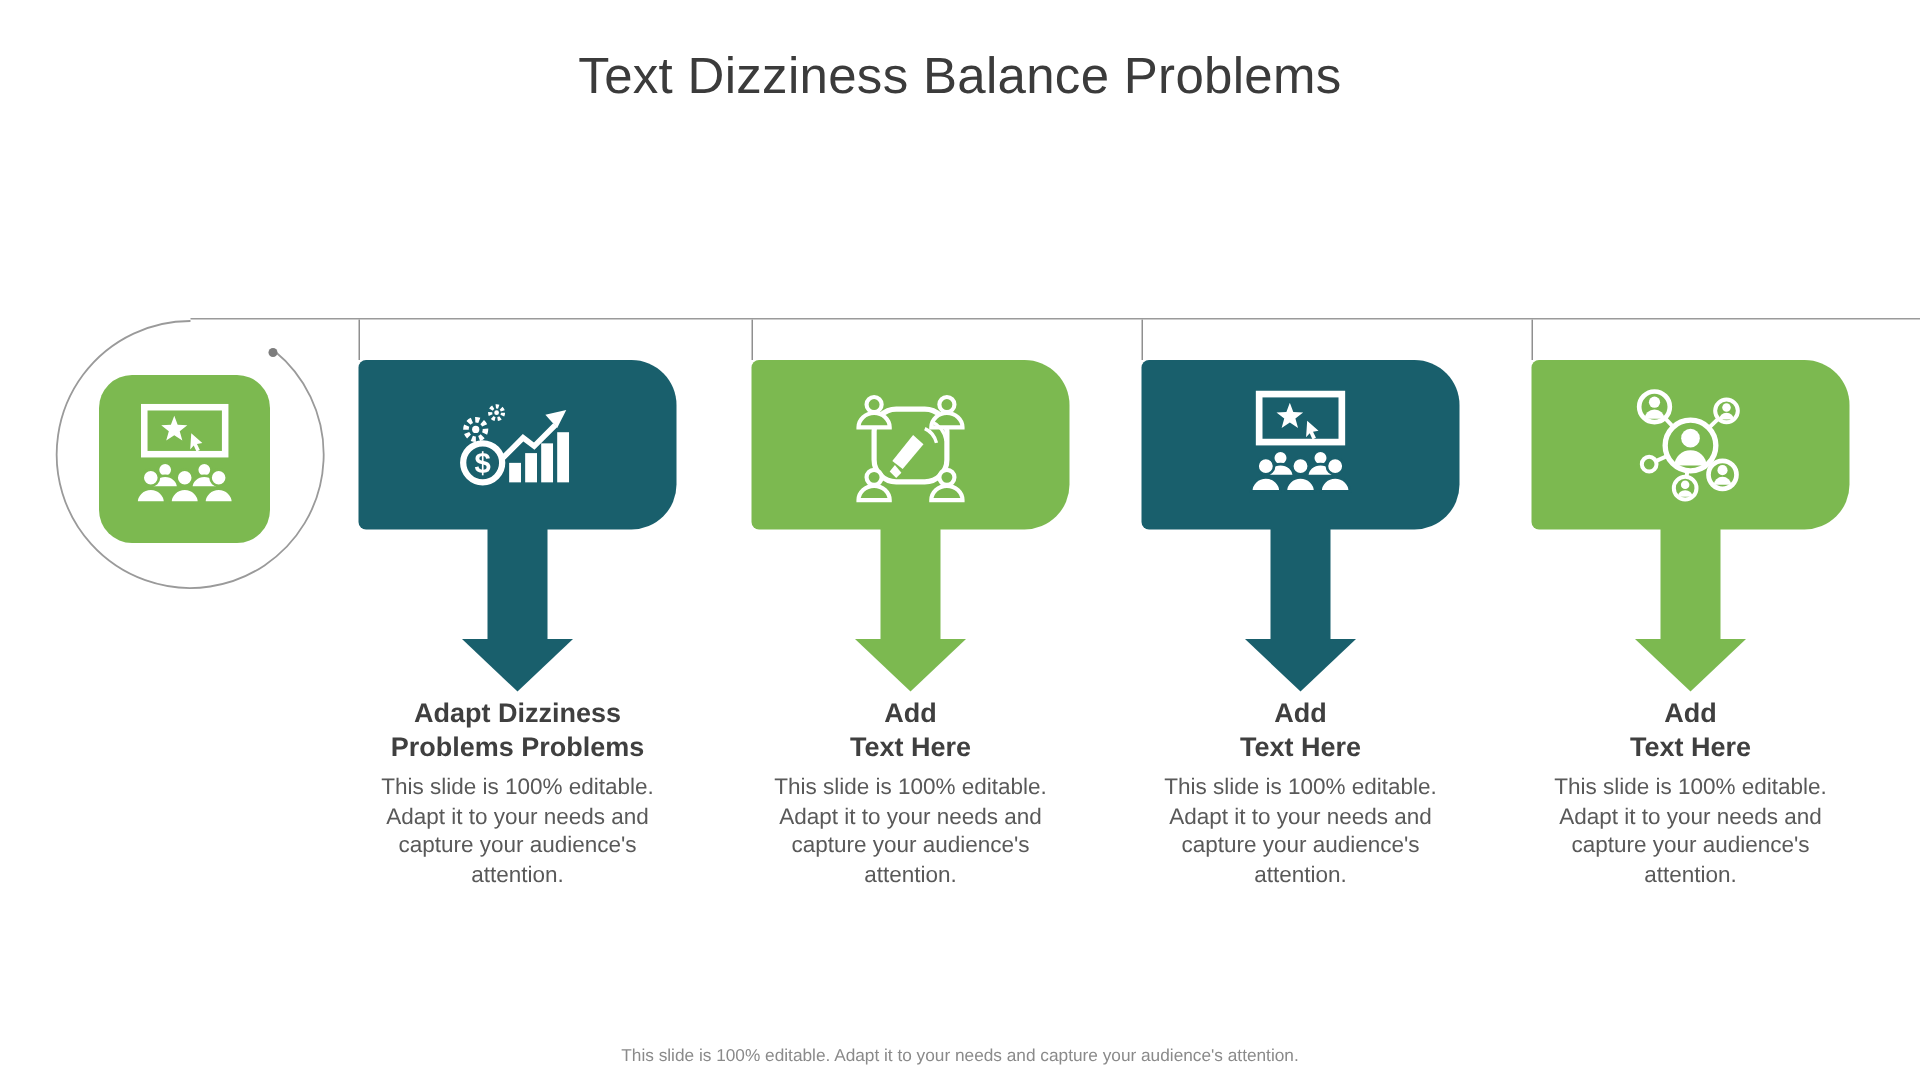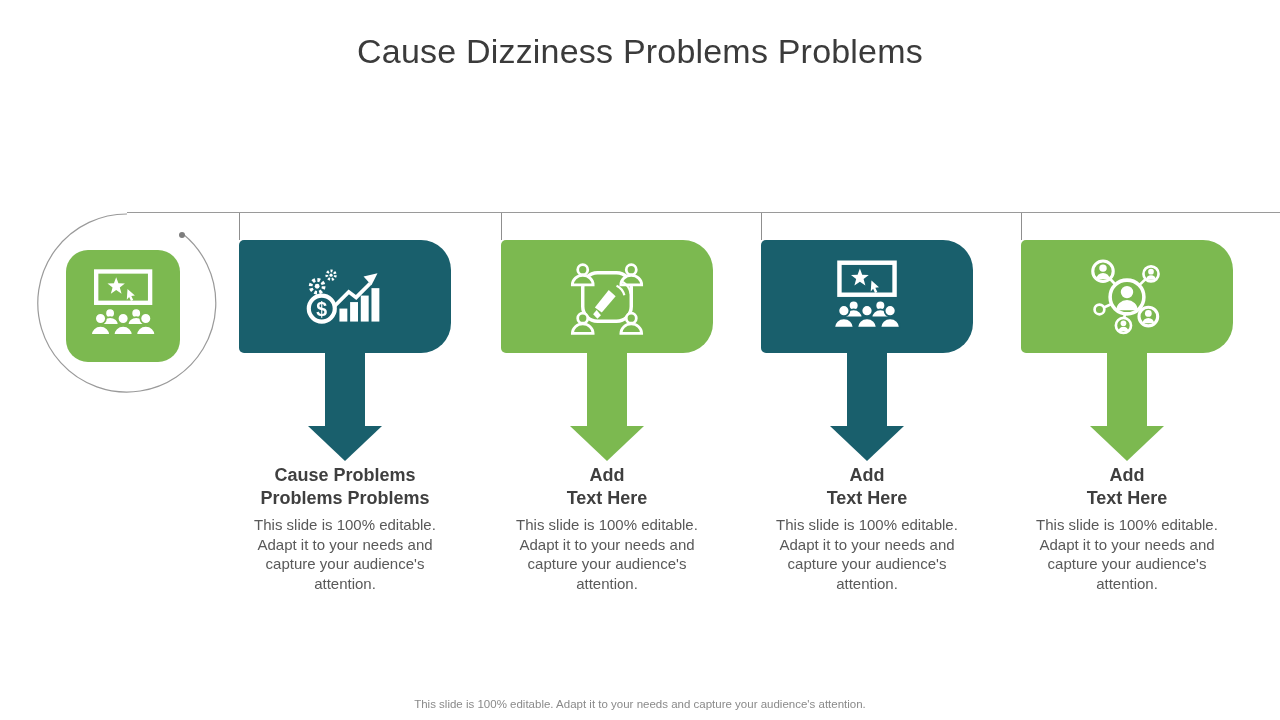--- a/index.html
+++ b/index.html
@@ -55,21 +55,21 @@
       <path d="M60 77 a11 10.5 0 0 1 22 0 z" fill="#fff" stroke="var(--accent)" stroke-width="2"></path>
       <circle cx="19" cy="58" r="6.2" fill="#fff" stroke="var(--accent)" stroke-width="2"></circle>
       <circle cx="45" cy="58" r="6.2" fill="#fff" stroke="var(--accent)" stroke-width="2"></circle>
       <circle cx="71" cy="58" r="6.2" fill="#fff" stroke="var(--accent)" stroke-width="2"></circle>
     </g>
   </defs>
 </svg>
 
 <div>
 
-  <h1 class="title">Cause Dizziness Problems Problems</h1>
+  <h1 class="title">Text Dizziness Balance Problems</h1>
 
   <div class="hline"></div>
 
   <svg class="circle-art" width="210" height="200" viewBox="0 0 210 200" style="--accent:#7CB950">
     <path d="M 107 14 A 89 89 0 1 0 163 34" fill="none" stroke="#9a9a9a" stroke-width="1.2"></path>
     <circle cx="162" cy="35" r="3" fill="#7d7d7d"></circle>
     <rect x="46" y="50" width="114" height="112" rx="22" fill="#7CB950"></rect>
     <g>
       <use href="#pres" transform="translate(64,68) scale(0.87)"></use>
     </g>
@@ -89,21 +89,21 @@
         <rect x="50.5" y="41" width="8.5" height="21" fill="#fff"></rect>
         <rect x="62" y="34" width="8.5" height="28" fill="#fff"></rect>
         <rect x="73.5" y="26" width="8.5" height="36" fill="#fff"></rect>
         <polyline points="33,46 49,30 57,36 72,21" fill="none" stroke="#fff" stroke-width="4"></polyline>
         <polygon points="80,10 65,13.5 73.5,23" fill="#fff"></polygon>
       </svg>
     </div>
     <div class="shaft"></div>
     <div class="head"></div>
     <div class="heading">
-      <div>Cause Problems</div>
+      <div>Adapt Dizziness</div>
       <div>Problems Problems</div>
     </div>
     <div class="btext">This slide is 100% editable. Adapt it to your needs and capture your audience's attention.</div>
   </div>
 
   <div class="col green c2">
     <div class="connector"></div>
     <div class="box">
       <svg width="78" height="78" viewBox="0 0 90 90">
         <rect x="17" y="17" width="56" height="56" rx="17" fill="none" stroke="#fff" stroke-width="4"></rect>

